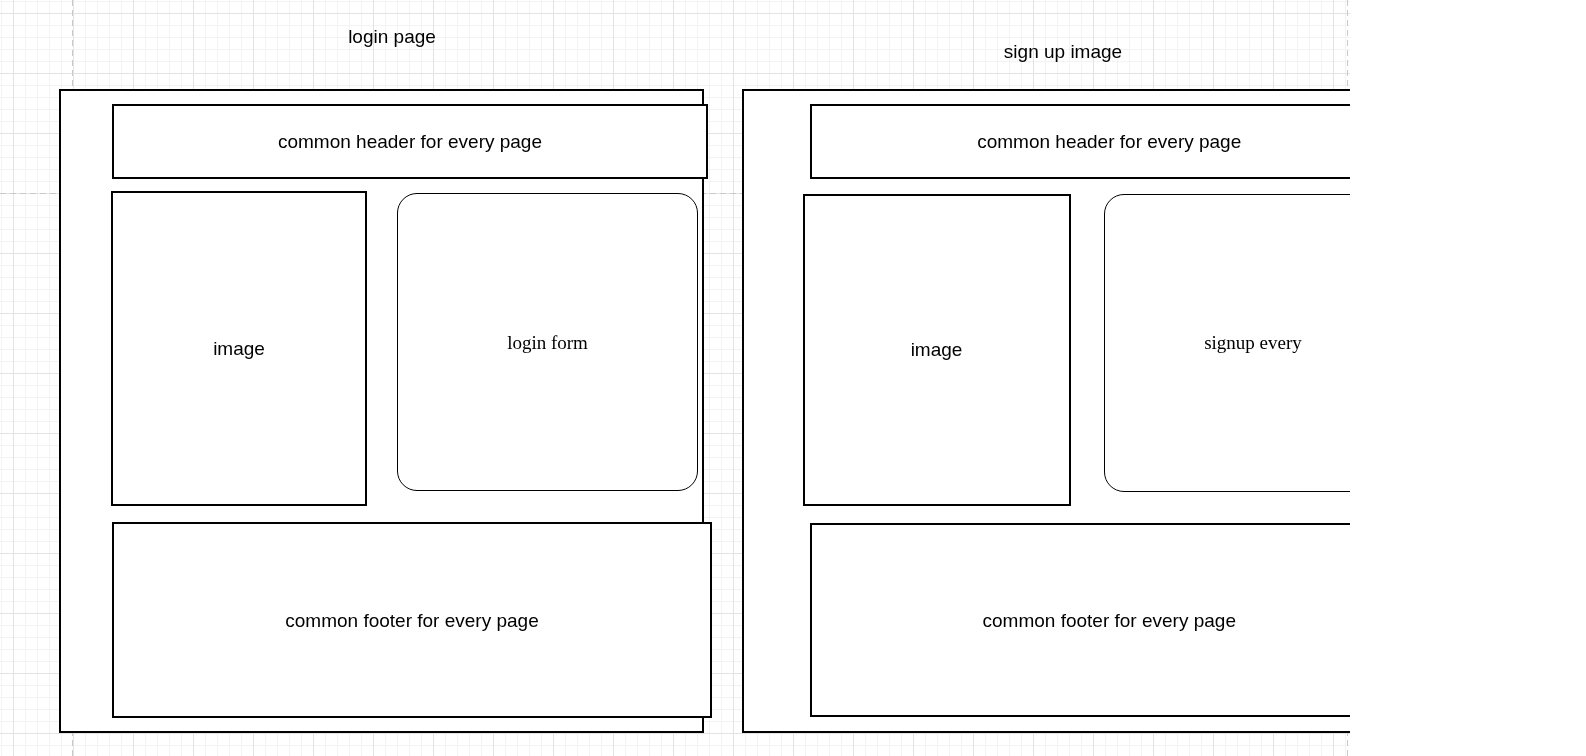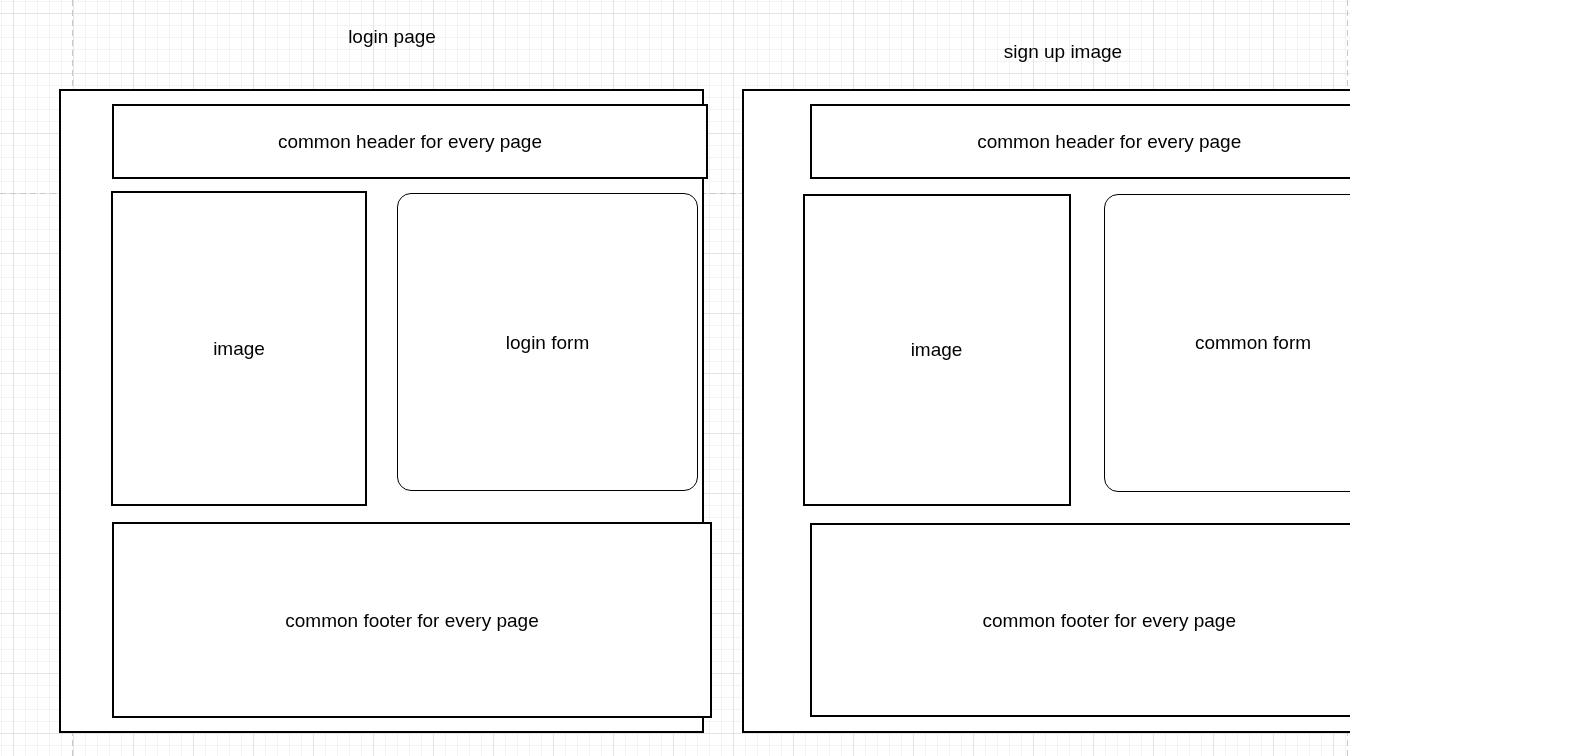--- a/index.html
+++ b/index.html
@@ -65,21 +65,22 @@
     background: var(--shape-fill-color, #ffffff);
     border: 2px solid var(--shape-stroke-color, #000000);
     display: flex;
     align-items: center;
     justify-content: center;
     margin-left: 40px;
   }
 
   .box-rounded {
     border-width: 1.5px;
-    border-radius: 14px;
+    border-radius: 20px;
+    font-family: Liberation Serif, serif;
   }
 
   .shape-label {
     font-size: 19px;
     line-height: 23px;
     color: var(--text-color, #000000);
     text-align: center;
     white-space: nowrap;
   }
 </style>
@@ -119,21 +120,21 @@
 
     <div class="box" style="left:26.5px; top:13px; width:598.5px; height:75px">
       <span class="shape-label">common header for every page</span>
     </div>
 
     <div class="box" style="left:19px; top:102.5px; width:268px; height:312px">
       <span class="shape-label">image</span>
     </div>
 
     <div class="box box-rounded" style="left:320px; top:102.5px; width:299px; height:298px">
-      <span class="shape-label">common form</span>
+      <span class="shape-label">signup every</span>
     </div>
 
     <div class="box" style="left:26.5px; top:432px; width:598.5px; height:194px">
       <span class="shape-label">common footer for every page</span>
     </div>
   </div>
 
 </div>
 
 </body></html>

